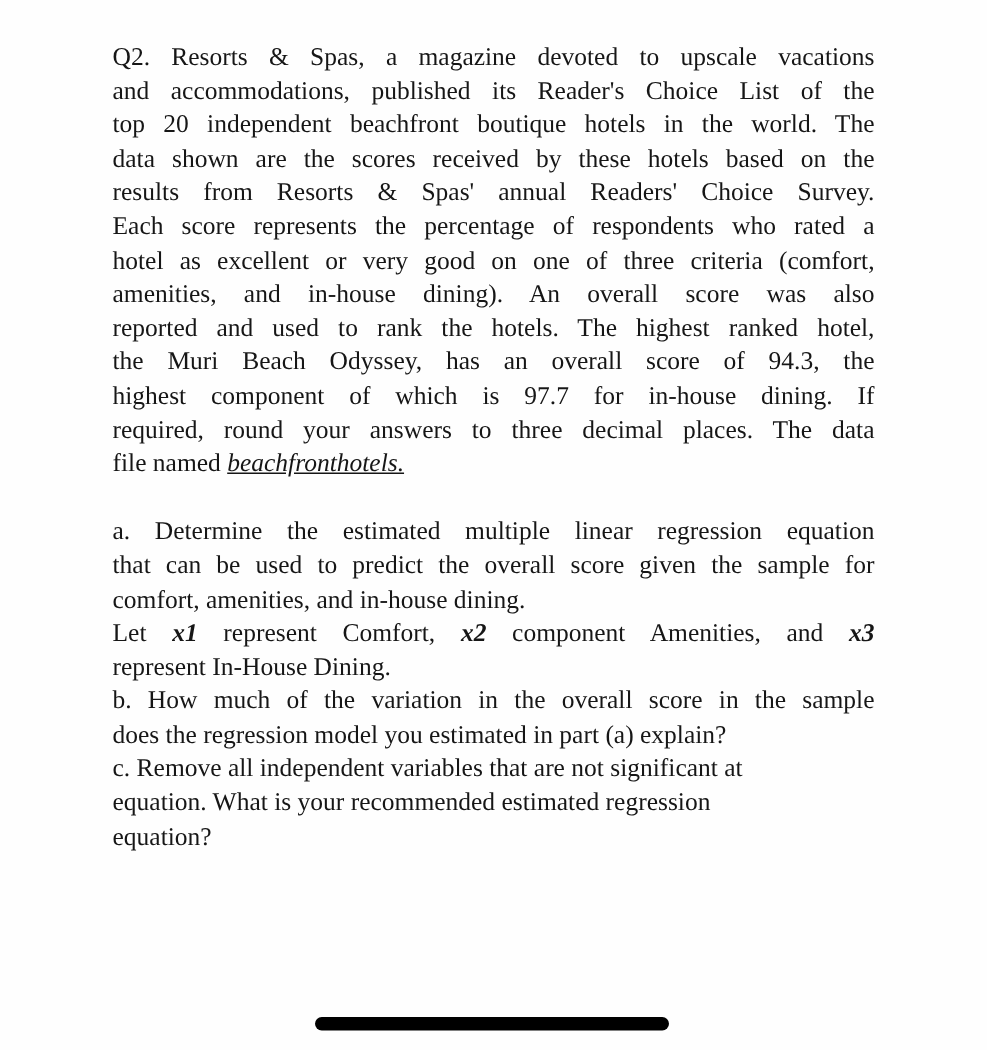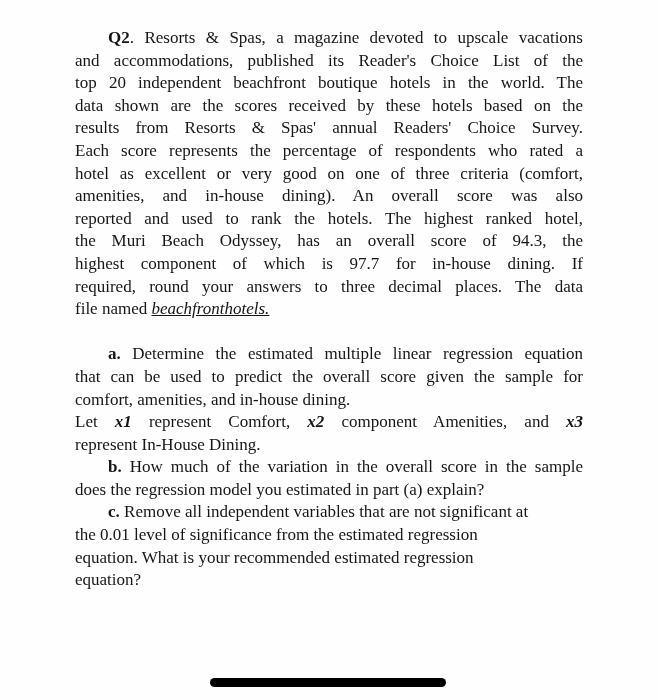--- a/index.html
+++ b/index.html
@@ -29,21 +29,21 @@
     hyphens: none;
   }
   .ln.j {
     text-align: justify;
     text-align-last: justify;
     text-justify: inter-word;
   }
   .para.gap {
     margin-top: 22.6px;
   }
-  .b  { font-weight: bold; margin-left: 33px; }
+  .b  { font-weight: normal; }
   .bi { font-weight: bold; font-style: italic; }
   .file {
     font-weight: normal;
     font-style: italic;
     text-decoration: underline;
   }
   .home-indicator {
     position: absolute;
     left: 210px;
     top: 678px;
@@ -87,21 +87,20 @@
       <div class="ln"><span>represent In-House Dining.</span></div>
     </div>
 
     <div class="para">
       <div class="ln j"><span class="b">b.</span><span> How much of the variation in the overall score in the sample</span></div>
       <div class="ln"><span>does the regression model you estimated in part (a) explain?</span></div>
     </div>
 
     <div class="para">
       <div class="ln"><span class="b">c.</span><span> Remove all independent variables that are not significant at</span></div>
-      <div class="ln"><span>the 0.01 level of significance from the estimated regression</span></div>
       <div class="ln"><span>equation. What is your recommended estimated regression</span></div>
       <div class="ln"><span>equation?</span></div>
     </div>
 
   </div>
 
   <div class="home-indicator"></div>
 
 </div>
 

